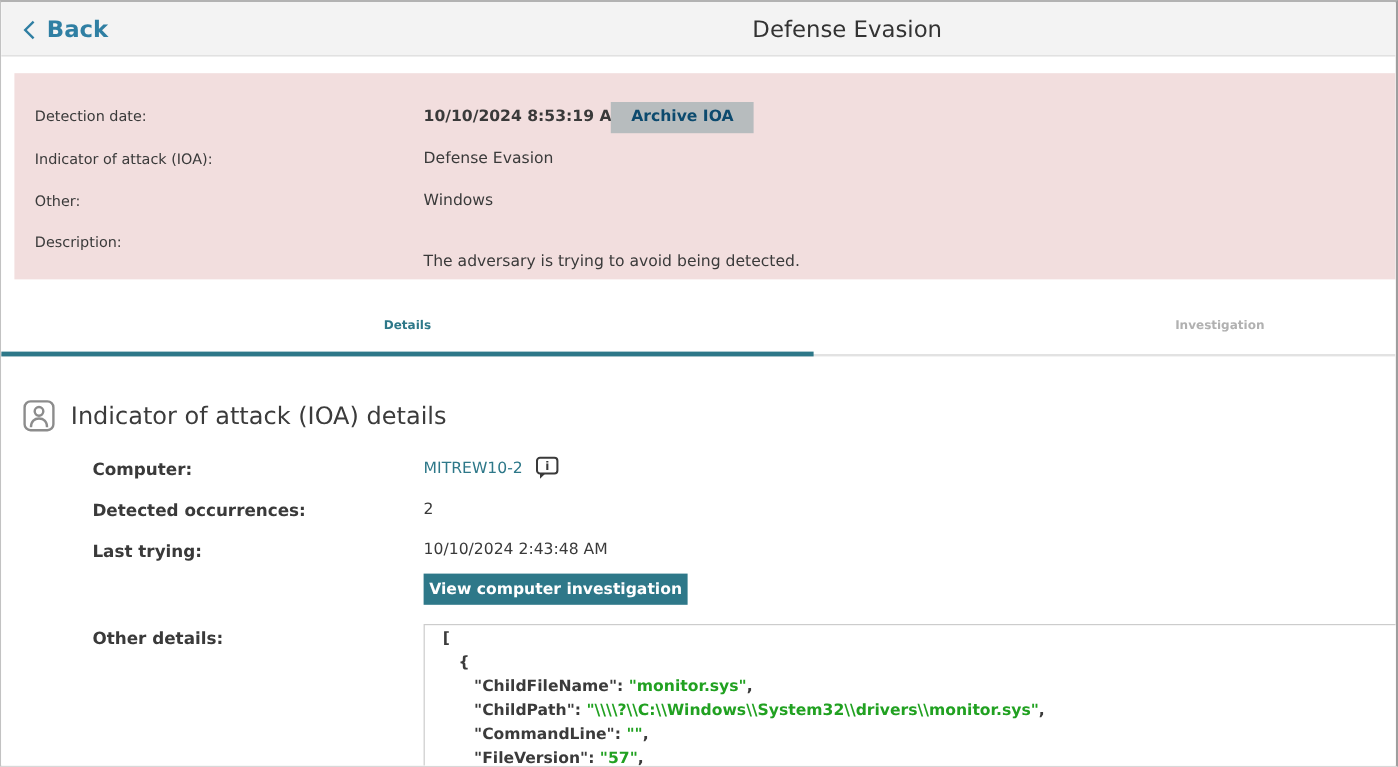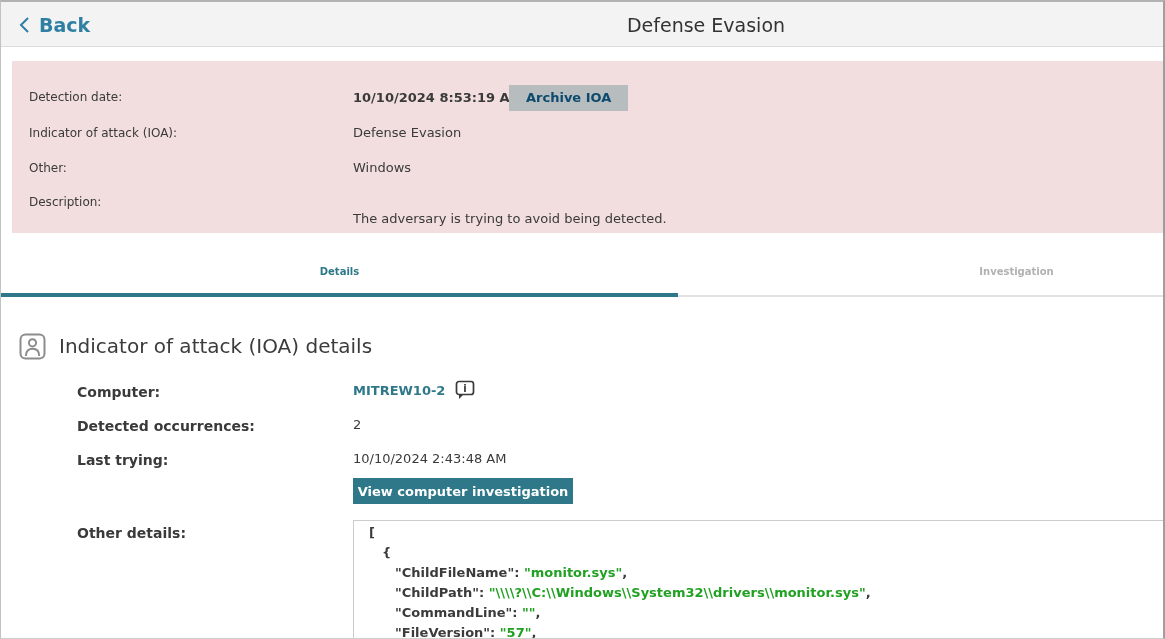--- a/index.html
+++ b/index.html
@@ -46,21 +46,21 @@
   .tab-investigation{left:677px;color:var(--tab_inactive_gray);}
   .tab-underline{position:absolute;left:0;top:60px;width:677px;height:4px;background:var(--accent_teal);}
 
   
   .content{position:relative;height:343px;border-radius:32px;}
   .heading-icon{position:absolute;left:18px;top:36px;}
   .section-heading{position:absolute;left:58px;top:37px;font-size:20px;color:#3b3b3b;white-space:nowrap;}
   .f-label{position:absolute;left:28px;font-size:14px;font-weight:bold;color:var(--text_dark);white-space:nowrap;margin-left:48px;}
   .f-value{position:absolute;left:352px;font-size:13px;color:var(--text_dark);white-space:nowrap;}
   .computer-row{position:absolute;left:352px;top:83px;display:flex;align-items:center;gap:10px;}
-  .computer-link{color:var(--accent_teal);font-size:13px;font-weight:bold;cursor:pointer;}
+  .computer-link{color:var(--accent_teal);font-size:13px;font-weight:normal;cursor:pointer;}
   .invest-btn{position:absolute;left:352px;top:181px;width:220px;height:26px;background:var(--accent_teal);
     color:#fff;font-size:13px;font-weight:bold;border:none;line-height:25px;text-align:center;cursor:pointer;
     font-family:inherit;}
 
   
   .code-block{position:absolute;left:352px;top:223px;width:812px;height:170px;border:1px solid #ccc;
     background:#fff;padding:2px 0 0 15px;overflow:hidden;}
   .code-line{font-size:13px;font-weight:bold;line-height:20px;white-space:pre;color:#3b3b3b;}
   .code-line .str{color:var(--code_string_green);}
 </style>

